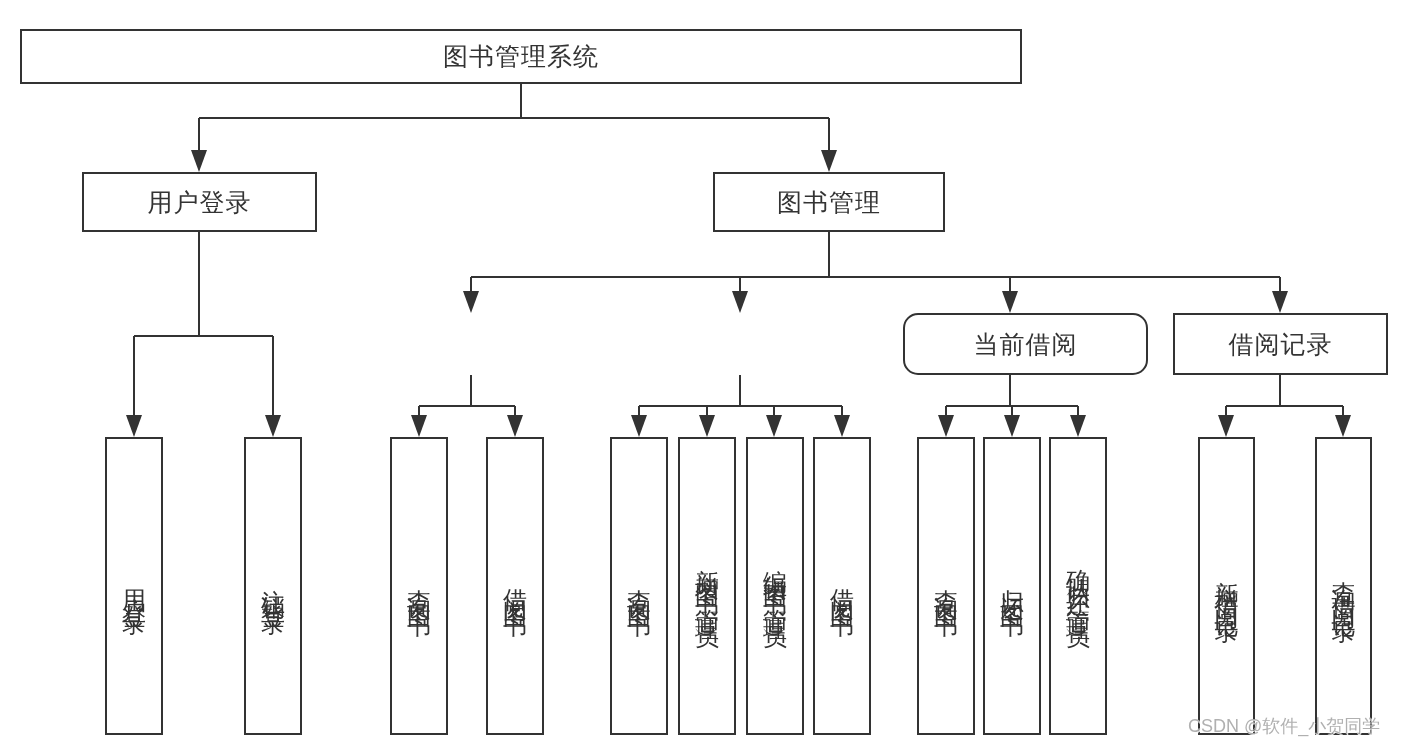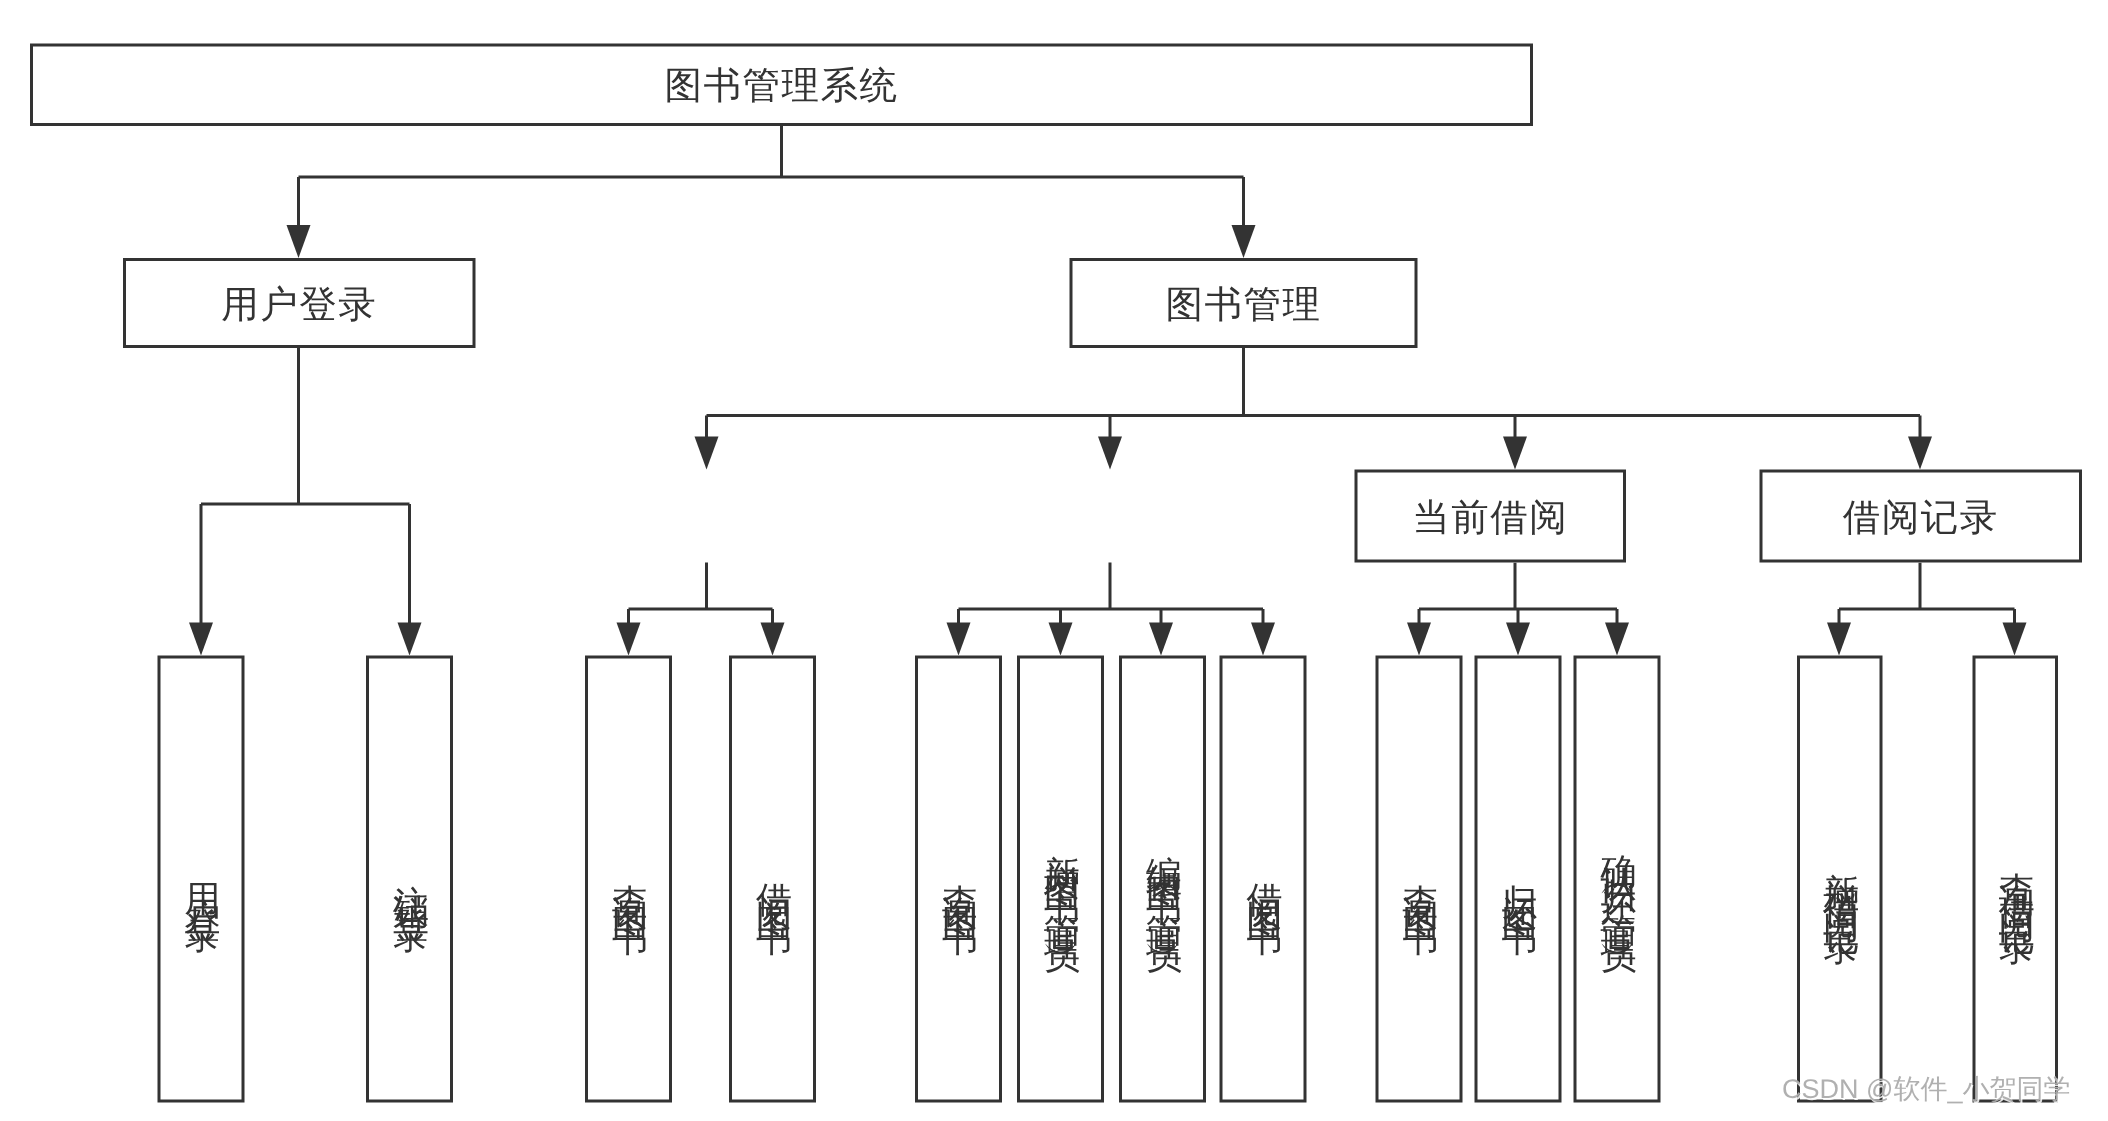--- a/index.html
+++ b/index.html
@@ -44,21 +44,21 @@
     line-height: 1;
     color: #333333;
     white-space: nowrap;
   }
   
   .n-root { left: 20px;  top: 13px;  width: 1002px; height: 55px; margin-top: 16px; }
   .n-l2a  { left: 82px;  top: 172px; width: 235px;  height: 60px; }
   .n-l2b  { left: 713px; top: 172px; width: 232px;  height: 60px; }
   .n-l3a  { left: 362px; top: 313px; width: 218px;  height: 62px; }
   .n-l3b  { left: 633px; top: 313px; width: 215px;  height: 62px; }
-  .n-l3c  { left: 903px; top: 313px; width: 181px;  height: 62px; }
+  .n-l3c  { left: 903px; top: 313px; width: 245px;  height: 62px; border-radius: 15px; }
   .n-l3d  { left: 1173px;top: 313px; width: 215px;  height: 62px; }
   .leaf   { top: 437px; width: 58px; height: 298px; }
   .n-ul1 { left: 105px; }  .n-ul2 { left: 244px; }
   .n-nb1 { left: 390px; }  .n-nb2 { left: 486px; }
   .n-bb1 { left: 610px; }  .n-bb2 { left: 678px; }
   .n-bb3 { left: 746px; }  .n-bb4 { left: 813px; }
   .n-cb1 { left: 917px; }  .n-cb2 { left: 983px; }  .n-cb3 { left: 1049px; }
   .n-br1 { left: 1198px; width: 57px; }  .n-br2 { left: 1315px; width: 57px; }
   .watermark {
     position: absolute;

